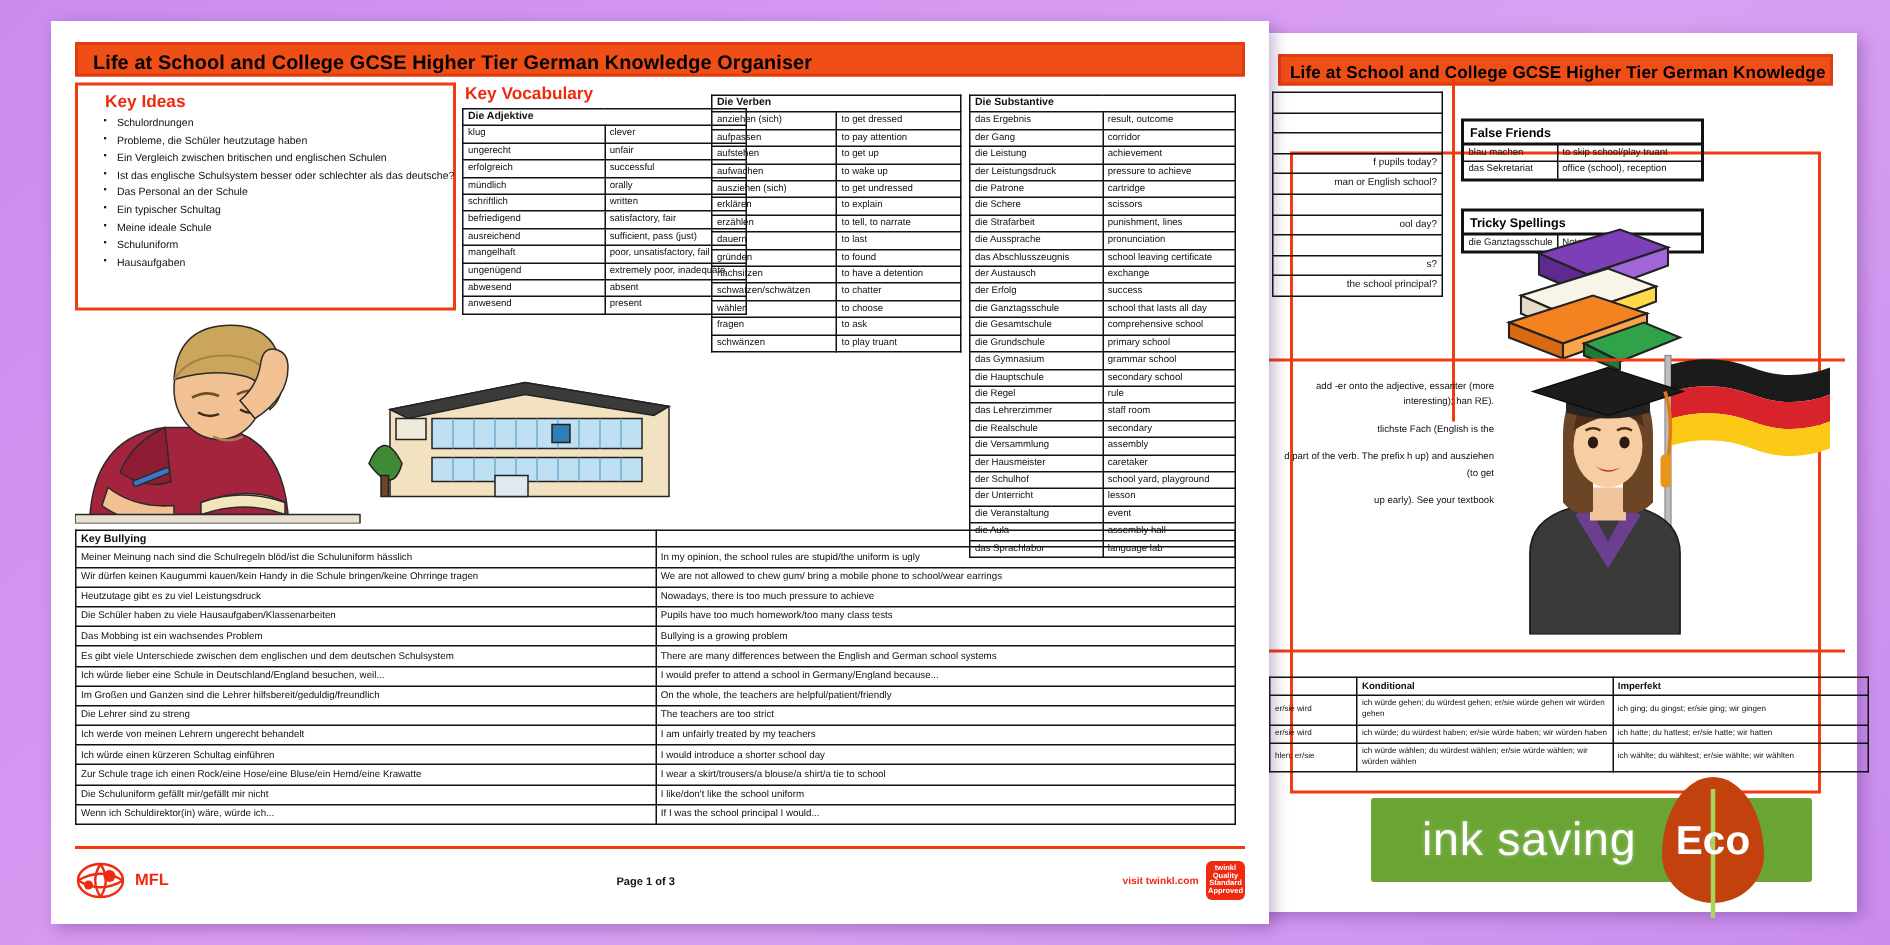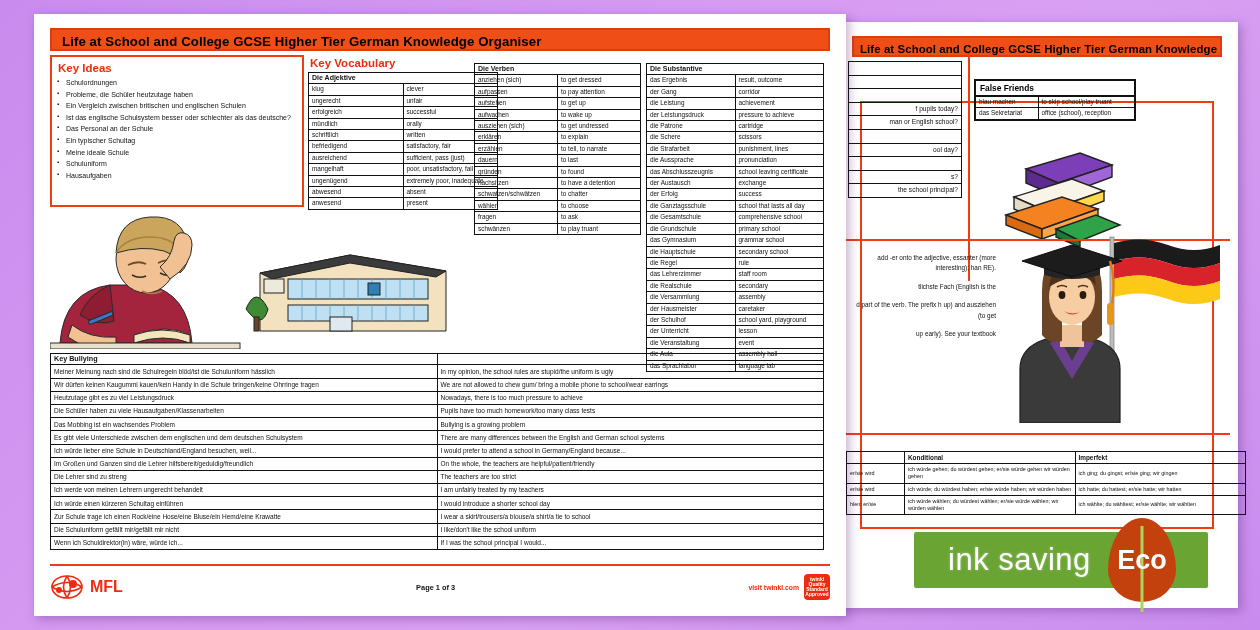--- a/index.html
+++ b/index.html
@@ -70,21 +70,21 @@
   }
   table.grid th {
     font-weight: bold;
     font-size: 7px;
   }
 
   
   #p1-body { position: relative; margin-top: 4px; height: 470px; }
 
   .col-keyideas { position: absolute; left: 0; top: 0; width: 254px; }
-  .keyideas-box { border: 2px solid #f03c10; padding: 3px 6px 6px 4px; height: 152px; }
+  .keyideas-box { border: 2px solid #f03c10; padding: 3px 6px 6px 16px; height: 152px; }
   .keyideas-box ul { list-style: none; margin-top: 2px; }
   .keyideas-box li {
     font-size: 7px; line-height: 11.6px; color: #111;
     padding-left: 10px; position: relative; white-space: nowrap;
   }
   .keyideas-box li::before {
     content: "▪"; position: absolute; left: 1px; top: -1px;
     color: #111; font-size: 6px;
   }
 
@@ -105,21 +105,21 @@
   .phrases table.grid td.de { width: 330px; }
   .phrases table.grid th { font-size: 7.2px; }
 
   
   .footer {
     position: absolute; left: 16px; right: 16px; bottom: 12px; height: 40px;
     border-top: 2px solid #f03c10; padding-top: 5px;
   }
   .footer-row { display: flex; align-items: center; justify-content: space-between; height: 32px; }
   .mfl { display: flex; align-items: center; gap: 6px; }
-  .mfl-label { color: #ee2b10; font-weight: bold; font-size: 16px; }
+  .mfl-label { color: #ee2b10; font-weight: bold; font-size: 11px; }
   .page-num { font-size: 7.4px; font-weight: bold; color: #111; }
   .visit { display: flex; align-items: center; gap: 5px; }
   .visit-txt { color: #ee2b10; font-weight: bold; font-size: 6.8px; }
   .twinkl-badge {
     width: 26px; height: 26px; border-radius: 4px;
     background: #ee2b10; color: #fff;
     display: flex; flex-direction: column; align-items: center; justify-content: center;
     font-size: 5px; font-weight: bold; line-height: 5px; text-align: center;
   }
 
@@ -244,20 +244,31 @@
                 <td>to skip school/play truant</td>
               </tr>
               <tr>
                 <td>das Sekretariat</td>
                 <td>office (school), reception</td>
               </tr>
             </tbody>
           </table>
         </div>
 
+        <div class="ts-box">
+          <div class="hdr">Tricky Spellings</div>
+          <table class="grid">
+            <tbody>
+              <tr>
+                <td>die Ganztagsschule</td>
+                <td>Note the double s.</td>
+              </tr>
+            </tbody>
+          </table>
+        </div>
 
         <div style="position:absolute; left:26px; top:78px;">
           <svg width="128" height="108" viewBox="0 0 128 108">
             <g stroke="#222" stroke-width="1.4">
               <path d="M26 30 L80 14 L112 26 L58 44 Z" fill="#7d3fb8"></path>
               <path d="M26 30 L26 44 L58 58 L58 44 Z" fill="#5d2a90"></path>
               <path d="M58 44 L112 26 L112 38 L58 58 Z" fill="#a066d8"></path>
               <path d="M14 58 L72 40 L104 52 L46 72 Z" fill="#f8f4e8"></path>
               <path d="M14 58 L14 70 L46 84 L46 72 Z" fill="#e4dcc6"></path>
               <path d="M46 72 L104 52 L104 62 L46 84 Z" fill="#ffd94a"></path>

